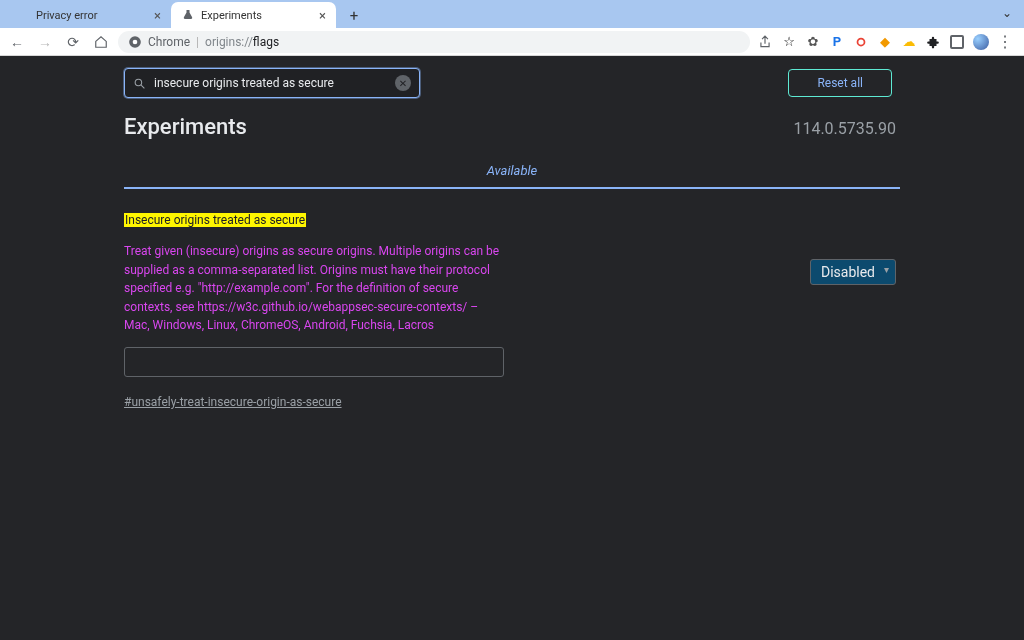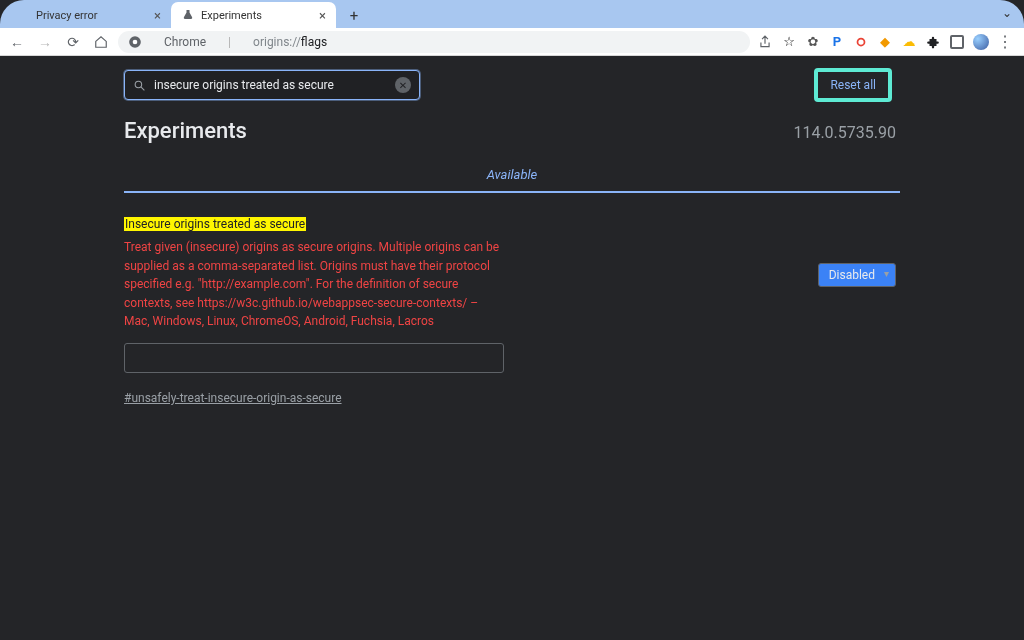--- a/index.html
+++ b/index.html
@@ -1,31 +1,31 @@
 <!DOCTYPE html>
 <html><head>
 <meta charset="utf-8">
 <style>
   * { margin: 0; padding: 0; box-sizing: border-box; font-family: -apple-system, BlinkMacSystemFont, "Segoe UI", Roboto, sans-serif; }
   body { width: 1024px; height: 640px; background: #242528; overflow: hidden; }
 
   
-  .chrome { background: #a8c7f0; border-radius: 24px; }
+  .chrome { background: #a8c7f0; }
   .tabstrip { display: flex; align-items: flex-end; height: 28px; padding-left: 6px; position: relative; }
   .tab { display: flex; align-items: center; height: 26px; padding: 0 10px; font-size: 11px; color: #333; gap: 6px; border-radius: 7px 7px 0 0; min-width: 165px; position: relative; }
   .tab.active { background: #fff; }
   .tab .favicon { width: 14px; height: 14px; display: inline-flex; align-items: center; justify-content: center; }
   .tab .close { margin-left: auto; font-size: 13px; color: #555; }
   .newtab { width: 24px; height: 24px; display: flex; align-items: center; justify-content: center; font-size: 15px; color: #333; margin-left: 6px; }
   .tabstrip .caret { position: absolute; right: 12px; top: 6px; font-size: 12px; color: #333; }
 
   .toolbar { background: #fff; height: 28px; display: flex; align-items: center; padding: 0 6px; gap: 6px; border-bottom: 1px solid #d7d7d7; }
   .nav-btn { width: 22px; height: 22px; display: inline-flex; align-items: center; justify-content: center; color: #5f6368; font-size: 14px; }
   .nav-btn.disabled { color: #b8b8b8; }
-  .omnibox { flex: 1; height: 22px; background: #f1f3f4; border-radius: 12px; display: flex; align-items: center; padding: 0 10px; font-size: 12px; color: #5f6368; gap: 22px; }
+  .omnibox { flex: 1; height: 22px; background: #f1f3f4; border-radius: 12px; display: flex; align-items: center; padding: 0 10px; font-size: 12px; color: #5f6368; gap: 6px; }
   .omnibox .prefix { color: #5f6368; }
   .omnibox .sep { color: #b0b0b0; }
   .omnibox .path { color: #202124; }
   .omnibox .path .dim { color: #80868b; }
   .ext-icons { display: flex; align-items: center; gap: 6px; padding-right: 4px; }
   .ext-icons .ico { width: 18px; height: 18px; display: inline-flex; align-items: center; justify-content: center; font-size: 13px; }
   .ext-icons .square { width: 14px; height: 14px; border: 2px solid #5f6368; border-radius: 2px; }
   .ext-icons .avatar { width: 16px; height: 16px; border-radius: 50%; background: radial-gradient(circle at 30% 30%, #9ad0ff, #3a5ba0); }
   .ext-icons .dots { font-size: 16px; color: #5f6368; }
 
@@ -33,37 +33,37 @@
   .page { background: #242528; height: calc(640px - 56px); display: flex; justify-content: center; position: relative; }
   .page-inner { width: 776px; position: relative; }
   .scrollbar { position:absolute; right:0; top:0; width:12px; height:100%; }
 
   .searchbar-row { display: flex; align-items: center; gap: 18px; padding: 12px 8px 12px 0; }
   .searchbox { flex: 1; max-width: 296px; height: 30px; background: #202124; border: 1px solid #8ab4f8; border-radius: 4px; display: flex; align-items: center; padding: 0 8px; box-shadow: 0 0 0 1px rgba(138,180,248,0.4); }
   .searchbox input { flex:1; background: transparent; border: none; outline: none; color: #e8eaed; font-size: 12px; }
   .searchbox .mag { color: #9aa0a6; margin-right: 8px; font-size: 13px; }
   .searchbox .clear { width:16px; height:16px; border-radius:50%; background:#5f6368; color:#202124; display:flex; align-items:center; justify-content:center; font-size:10px; }
 
-  .reset-btn { margin-left:auto; border: 4px solid #5eead4; background: transparent; color: #8ab4f8; font-size: 12px; padding: 6px 12px; border-radius: 4px; }
+  .reset-btn { margin-left:auto; border: 1px solid #5eead4; background: transparent; color: #8ab4f8; font-size: 12px; padding: 6px 28px; border-radius: 4px; }
 
   .heading-row { display:flex; align-items:baseline; justify-content:space-between; padding: 4px 4px 6px 0; }
   .heading-row h1 { color: #e8eaed; font-size: 22px; font-weight: 500; }
   .version { color: #9aa0a6; font-size: 16px; }
 
   .tabs { display:flex; border-bottom: 1px solid #3c4043; margin-top: 8px; }
   .tabs .tabitem { flex:1; text-align:center; padding: 10px 0; font-size: 13px; color:#9aa0a6; position:relative;font-style:italic; }
   .tabs .tabitem.active { color:#8ab4f8; }
   .tabs .tabitem.active::after { content:""; position:absolute; left:0; right:0; bottom:-1px; height:2px; background:#8ab4f8; }
 
   .flag { padding: 20px 4px 0 0; position: relative; }
   .flag-title { display:inline; background: #fff600; color:#202124; font-size: 12px; padding: 0 1px; }
-  .flag-desc { color:#ef4444; font-size: 12px; line-height: 1.55; margin-top: 6px; max-width: 380px; }
+  .flag-desc { color:#d946ef; font-size: 12px; line-height: 1.55; margin-top: 14px; max-width: 380px; }
   .flag-textarea { width: 380px; height: 30px; background: transparent; border: 1px solid #5f6368; border-radius: 3px; margin-top: 12px; display:block; color:#e8eaed; font-size:12px; padding:4px; resize:none; }
   .flag-anchor { color:#9aa0a6; font-size: 12px; text-decoration: underline; display:inline-block; margin-top: 18px; }
-  .flag-select { position:absolute; right: 4px; top: 70px; background:#3b82f6; border:1px solid #5f6368; color:#e8eaed; font-size:12px; padding: 4px 20px 4px 10px; border-radius:3px; }
+  .flag-select { position:absolute; right: 4px; top: 70px; background:#0c4a6e; border:1px solid #5f6368; color:#e8eaed; font-size:14px; padding: 4px 20px 4px 10px; border-radius:3px; }
   .flag-select::after{content:"▾"; position:absolute; right:6px; top:4px; color:#9aa0a6; font-size:10px;}
 
   svg { display:block; }
 </style>
 </head>
 <body>
 
 <div class="chrome">
   <div class="tabstrip">
     <div class="tab">

